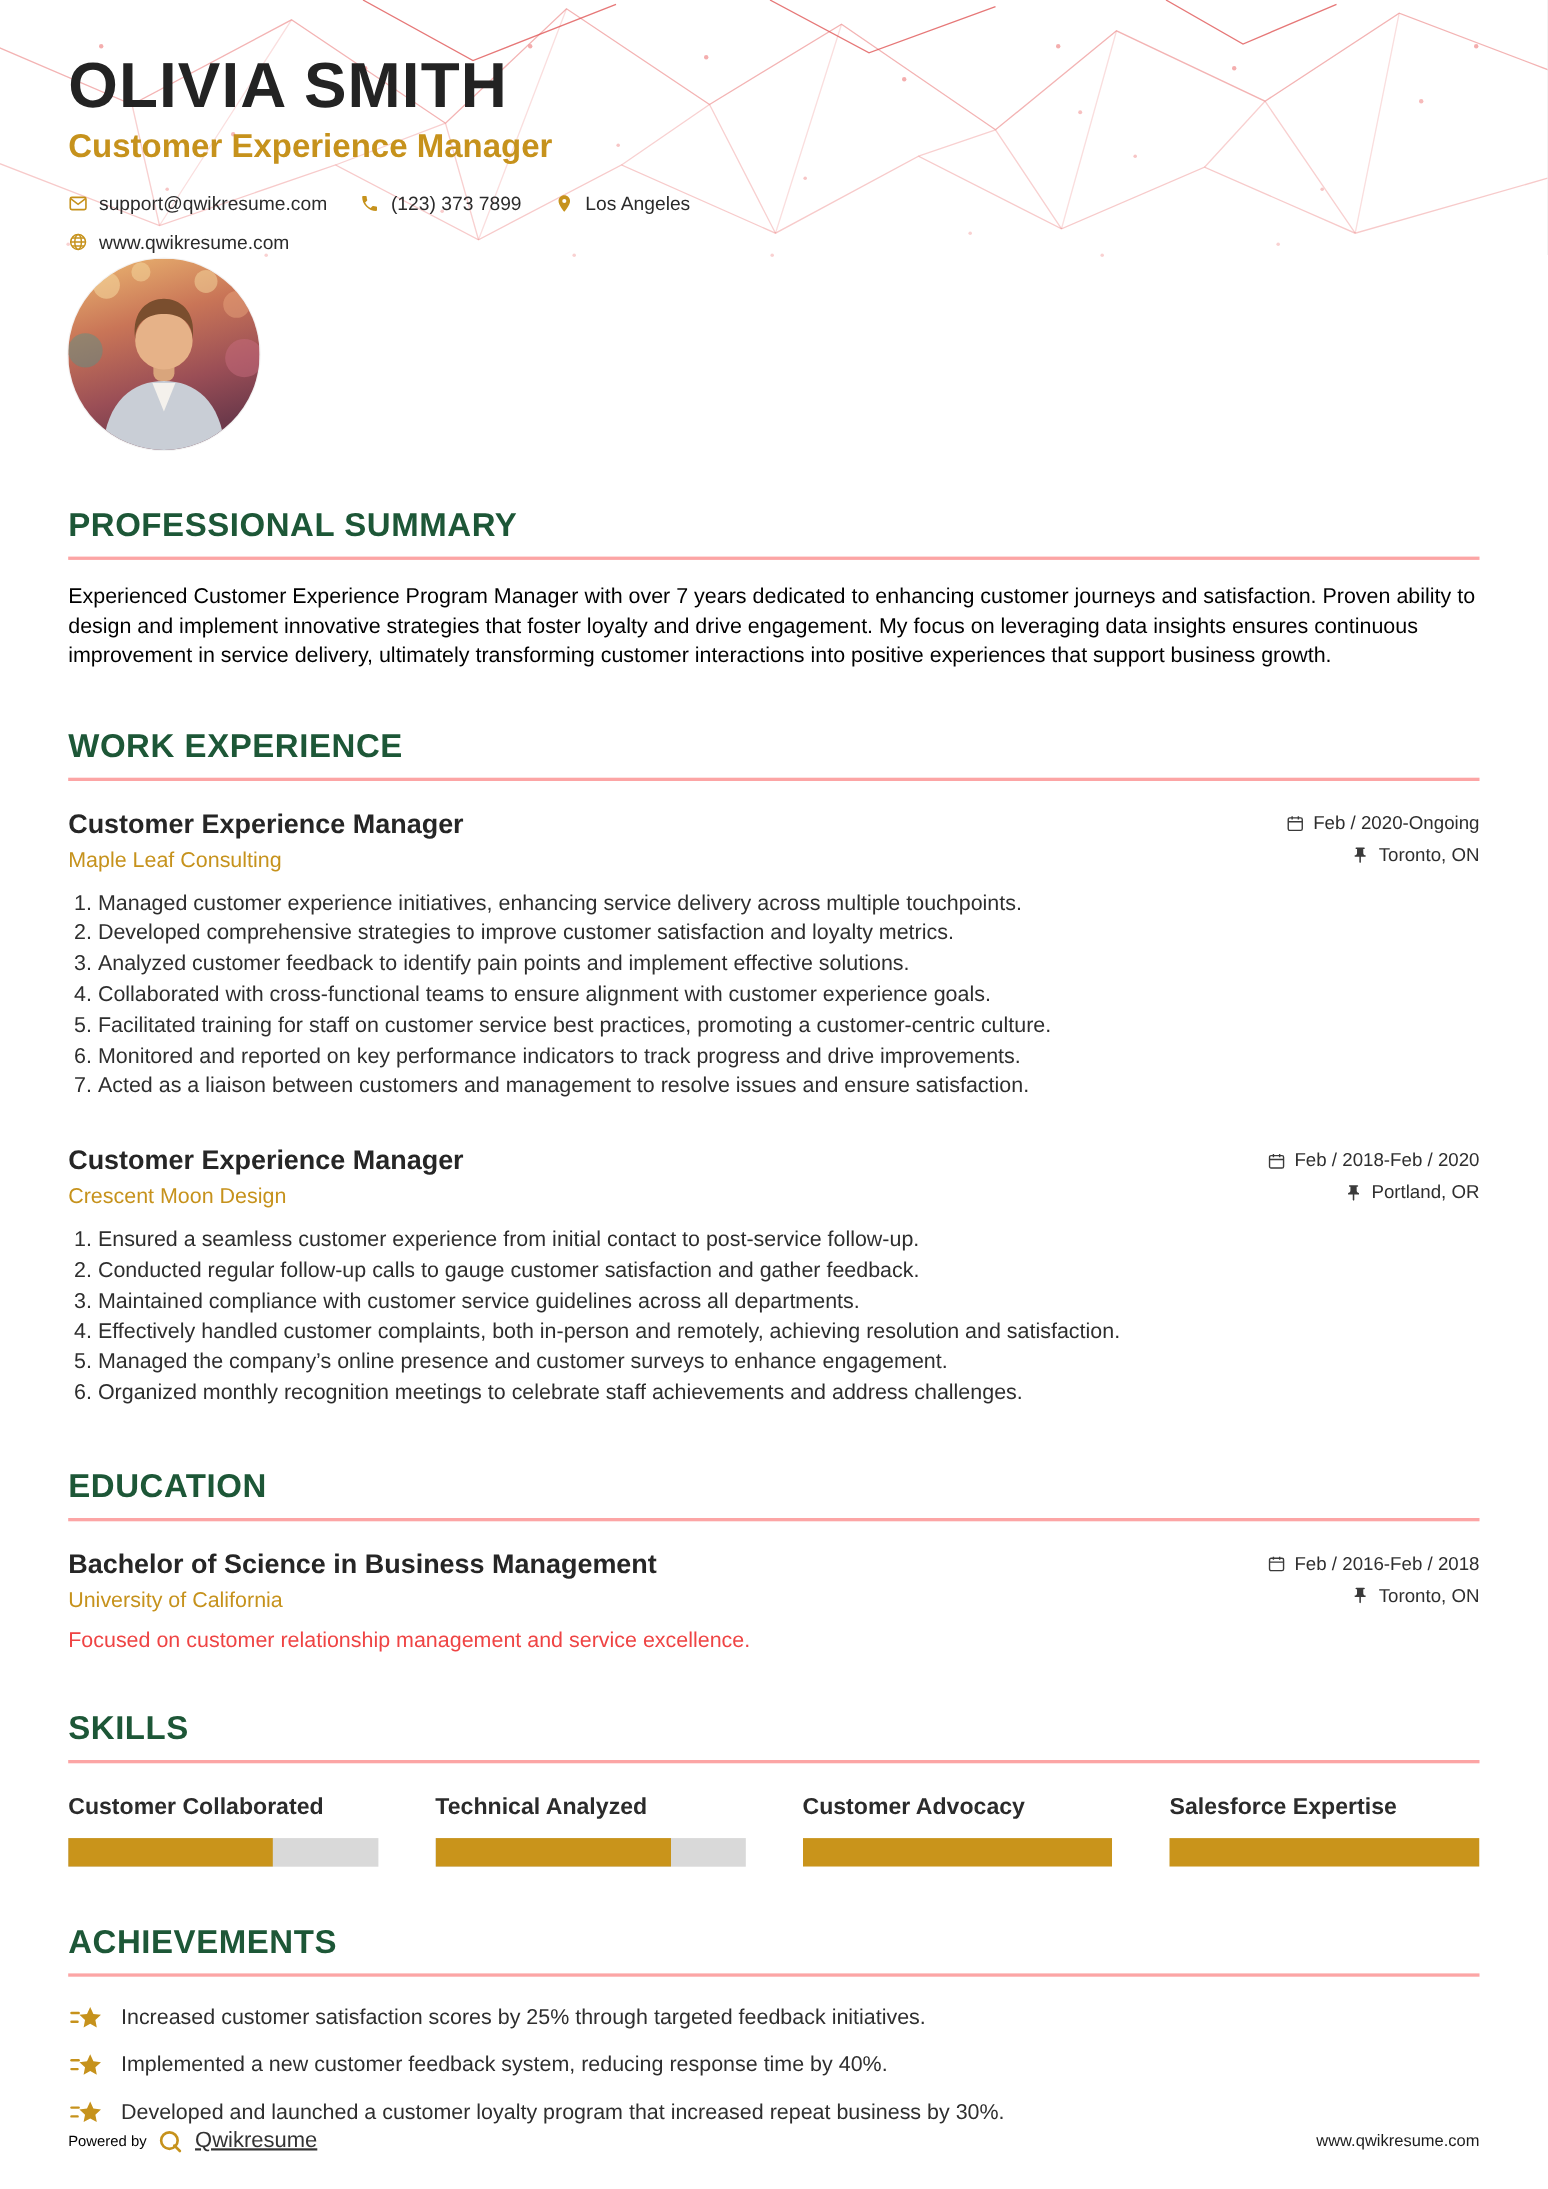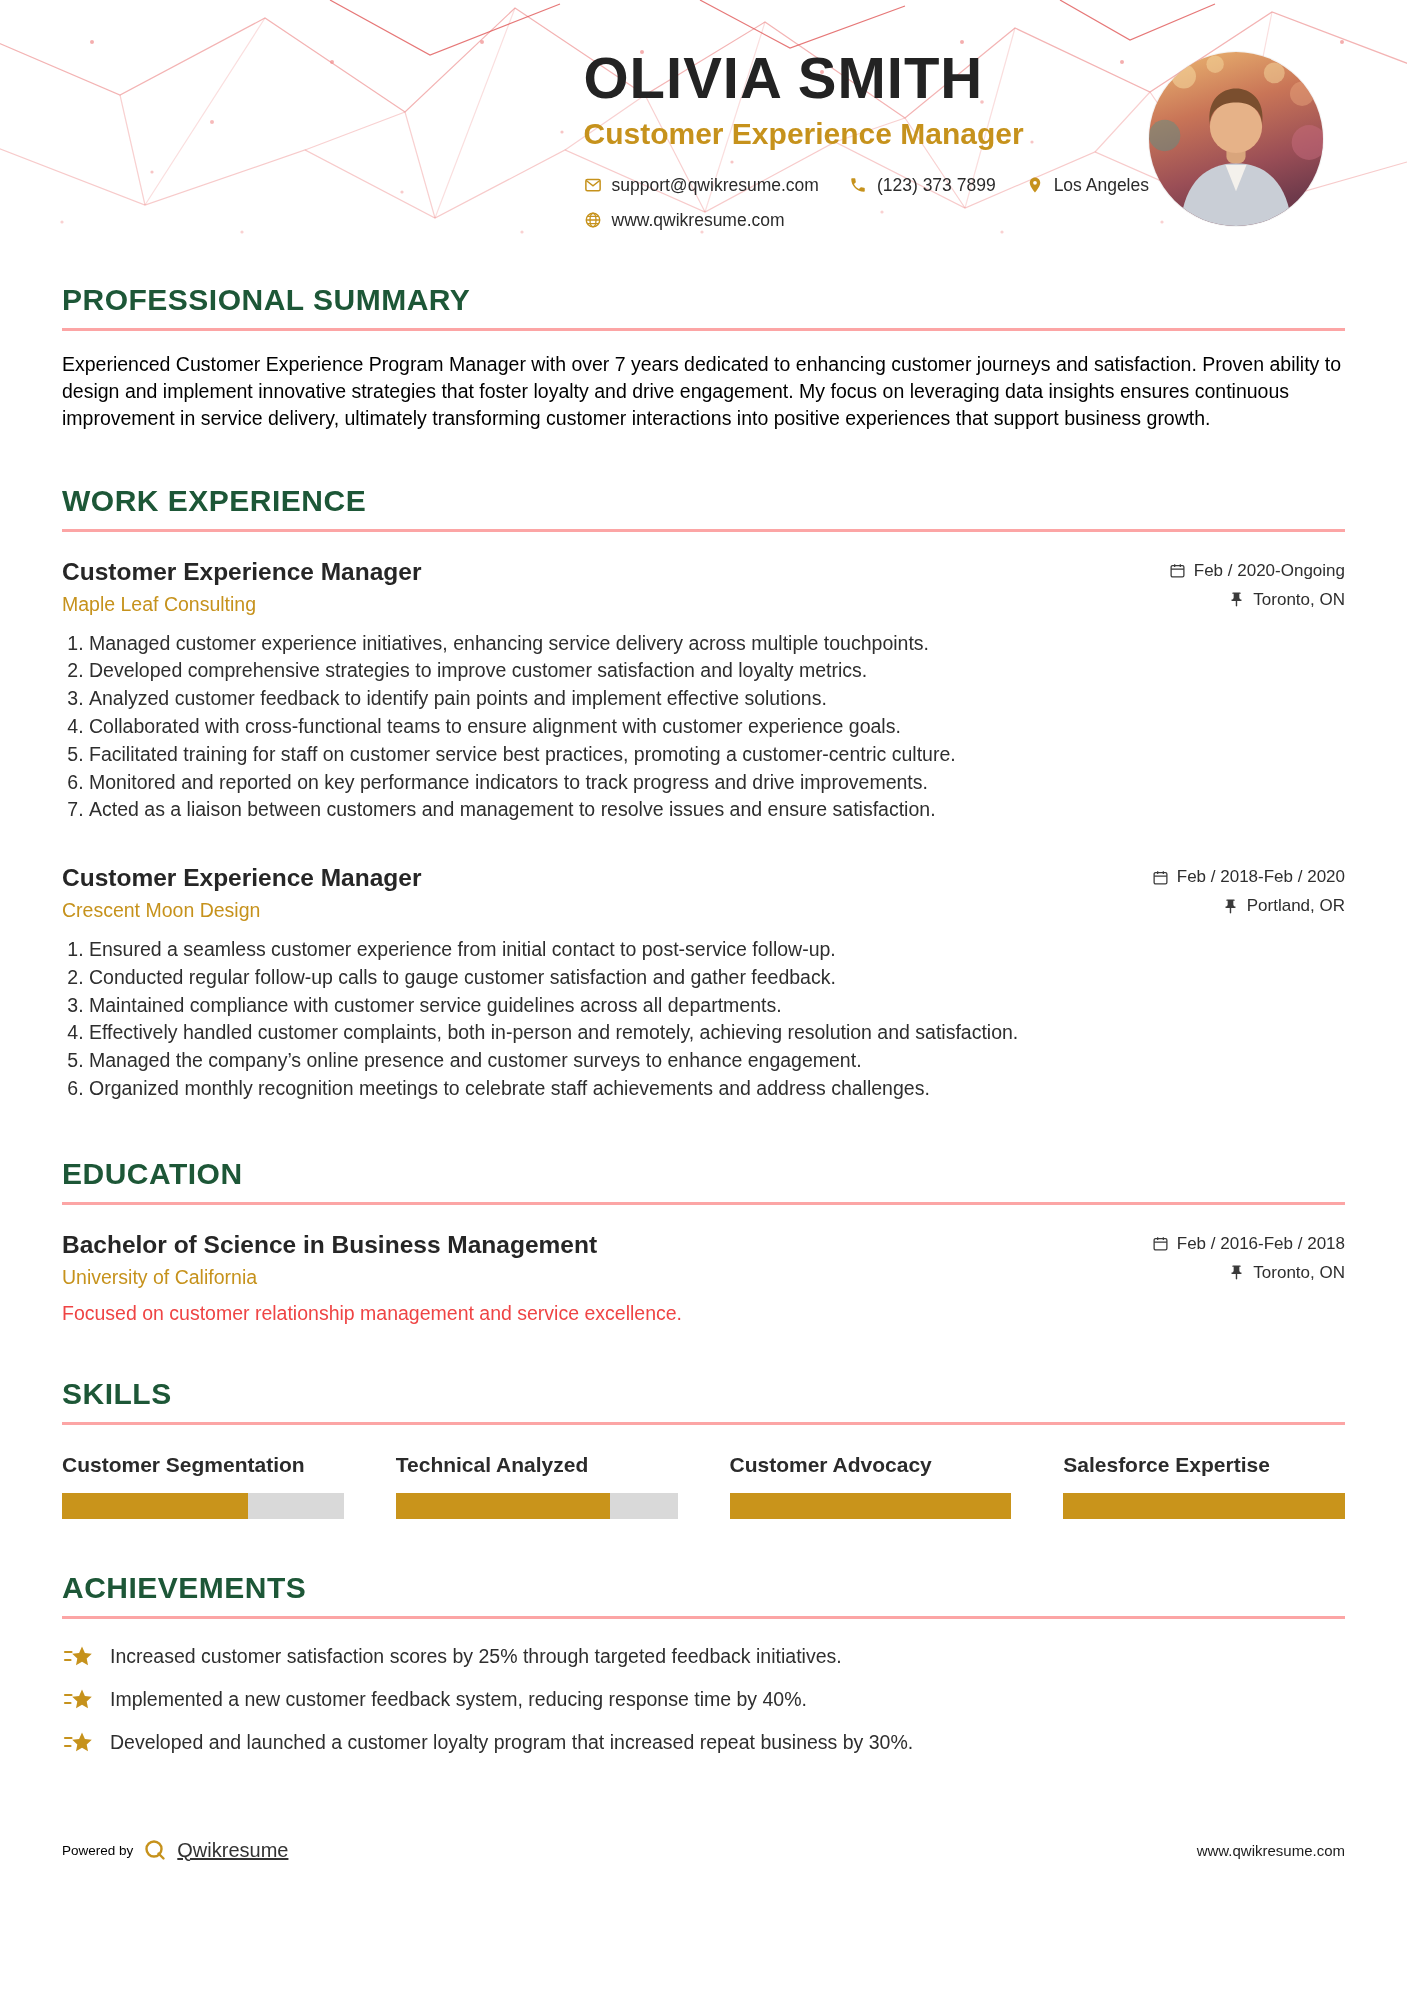--- a/index.html
+++ b/index.html
@@ -14,21 +14,21 @@
     overflow: hidden;
   }
   .deco { position:absolute; top:0; left:0; width:1407px; height:260px; z-index:0; }
   .content {
     position: relative; z-index: 1;
     height: 100%;
     padding: 48px 62px 58px 62px;
     display: flex; flex-direction: column;
   }
   
-  .header { display:flex; justify-content:flex-end; align-items:flex-start; }
+  .header { display:flex; justify-content:flex-end; align-items:flex-start;flex-direction:column; }
   .name { font-size: 58px; font-weight: 800; color:#232323; letter-spacing: 1px; line-height:1.05; }
   .role { font-size: 30px; font-weight: 600; color:#C6921C; margin-top: 8px; }
   .contacts { margin-top: 24px; display:flex; flex-direction:column; gap:14px; }
   .contact-row { display:flex; gap:30px; align-items:center; }
   .contact-item { display:flex; align-items:center; gap:10px; font-size:17.5px; color:#2b2b2b; font-weight:500; }
   .cicon { width:18px; height:18px; flex:0 0 auto; }
   .avatar {
     width: 174px; height: 174px; border-radius: 50%;
     overflow: hidden; flex: 0 0 auto; margin: 4px 22px 0 0;
     box-shadow: 0 0 0 1px rgba(0,0,0,0.05);
@@ -284,21 +284,21 @@
           </div>
         </div>
         <p class="edu-desc">Focused on customer relationship management and service excellence.</p>
       </div>
     </section>
 
     <section class="section">
       <h2 class="section-title">SKILLS</h2>
       <div class="skills-grid">
         <div class="skill">
-          <div class="skill-name">Customer Segmentation</div>
+          <div class="skill-name">Customer Collaborated</div>
           <div class="bar">
               <div class="bar-fill" style="width: 66%;"></div>
             </div>
         </div>
         <div class="skill">
           <div class="skill-name">Technical Analyzed</div>
           <div class="bar">
               <div class="bar-fill" style="width: 76%;"></div>
             </div>
         </div>

